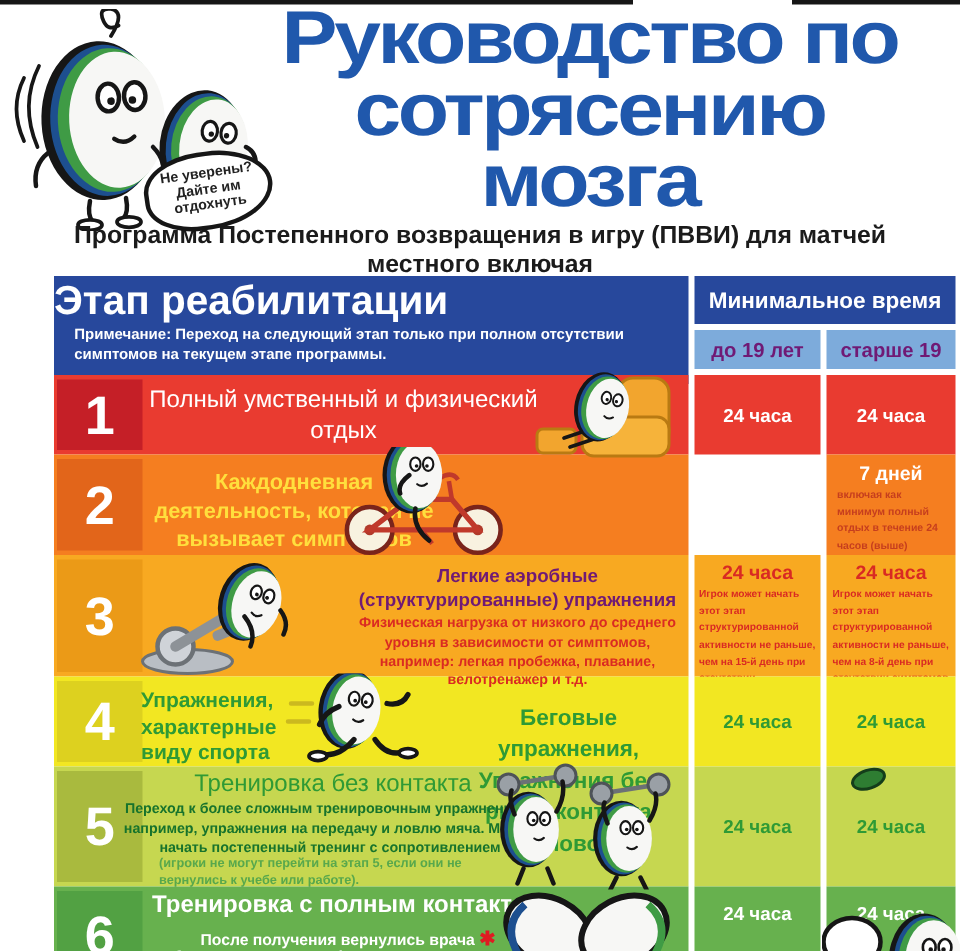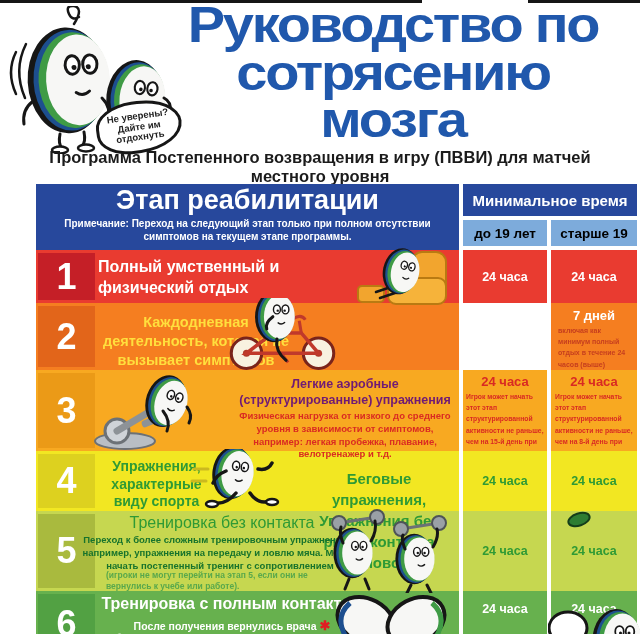--- a/index.html
+++ b/index.html
@@ -18,26 +18,26 @@
 
   
   .mascots{position:absolute;left:4px;top:6px;width:198px;height:148px}
   .bubble{position:absolute;left:96px;top:101px;width:86px;height:52px;background:#fff;
           border:3px solid #161616;border-radius:48% 52% 55% 45%;transform:rotate(-8deg);
           display:flex;flex-direction:column;align-items:center;justify-content:center;
           font-size:9.5px;font-weight:bold;color:#222;line-height:1.15;z-index:4;text-align:center}
 
   
   .gtable{position:absolute;left:36px;top:184px;width:601px;height:450px}
-  .h-left{position:absolute;left:0;top:0;width:423px;height:72px;background:#27489c;color:#fff;text-align:center}
+  .h-left{position:absolute;left:0;top:0;width:423px;height:72px;background:#27489c;color:#fff;text-align:left}
   .h-title{font-size:27px;font-weight:bold;margin-top:1px}
   .h-note{font-size:10px;font-weight:bold;width:396px;margin:1px auto 0;line-height:1.3}
   .h-time{position:absolute;left:427px;top:0;width:174px;height:32px;background:#27489c;color:#fff;
           font-weight:bold;font-size:15px;display:flex;align-items:center;justify-content:center}
-  .h-sub{position:absolute;top:36px;height:26px;background:#7dabdb;color:#000000;font-weight:bold;
+  .h-sub{position:absolute;top:36px;height:26px;background:#7dabdb;color:#701a75;font-weight:bold;
          font-size:13.5px;display:flex;align-items:center;justify-content:center}
   .h-sub1{left:427px;width:84px}.h-sub2{left:515px;width:86px}
 
   .row{position:absolute;left:0;width:601px}
   .r1{top:66px;height:53px;--bg:#e93b30;--num:#c51f27}
   .r2{top:119px;height:67px;--bg:#f57e20;--num:#e2651a}
   .r3{top:186px;height:81px;--bg:#f8a921;--num:#eb9a17}
   .r4{top:267px;height:60px;--bg:#f2e722;--num:#ddd11f}
   .r5{top:327px;height:80px;--bg:#c6d750;--num:#a9ba3e}
   .r6{top:407px;height:65px;--bg:#67b14e;--num:#52a143}
@@ -53,32 +53,32 @@
   .r1 .tt,.r6 .tt{color:#fff}
   .r2 .tt{color:#fff;font-size:13px;margin-top:5px}
   .r3 .tt{color:#d92a23;font-size:13px;margin-top:4px}
   .r4 .tt,.r5 .tt{color:#2f9a35}
   .r6 .tc{padding-top:11px}
   .tnote{font-weight:bold}
   .r2 .tnote{color:#c63e1e;font-size:7px;line-height:1.6;margin-top:2px;width:72px}
   .r3 .tnote{color:#d92a23;font-size:6.8px;line-height:1.65;margin-top:2px;width:78px}
 
   
-  .r1t{position:absolute;left:62px;top:7px;width:262px;color:#fff;font-weight:bold;font-size:16px;
-       line-height:1.3;z-index:2}
+  .r1t{position:absolute;left:62px;top:7px;width:262px;color:#fff;font-weight:normal;font-size:16px;
+       text-align:center;line-height:1.3;z-index:2}
   .r2t{position:absolute;left:56px;top:10px;width:208px;color:#ffdf3d;font-weight:bold;font-size:14.5px;
        text-align:center;line-height:1.3;z-index:2}
   .r2n{position:absolute;left:298px;top:16px;width:124px;color:#ffd94e;font-weight:bold;font-size:10.5px;
        text-align:center;line-height:1.3;z-index:2}
   .r3t{position:absolute;left:194px;top:6px;width:230px;color:#701a75;font-weight:bold;font-size:12.5px;
        text-align:center;line-height:1.3;z-index:2}
   .r3b{position:absolute;left:196px;top:40px;width:226px;color:#da2b22;font-weight:bold;font-size:9.5px;
        text-align:center;line-height:1.35;z-index:2}
   .r4t{position:absolute;left:58px;top:7px;width:125px;color:#2f9a35;font-weight:bold;font-size:14px;
-       text-align:center;line-height:1.25;z-index:2}
+       text-align:left;line-height:1.25;z-index:2}
   .r4b{position:absolute;left:266px;top:17px;width:154px;color:#2f9a35;font-weight:bold;font-size:15px;
        text-align:center;line-height:1.4;z-index:2}
   .r5t{position:absolute;left:55px;top:3px;width:262px;color:#2f9a35;font-weight:normal;font-size:16px;
        text-align:center;z-index:2}
   .r5b{position:absolute;left:36px;top:23px;width:296px;color:#17732c;font-weight:bold;font-size:9.5px;
        text-align:center;line-height:1.35;z-index:2}
   .r5s{position:absolute;left:70px;top:59px;width:226px;color:#58a84c;font-weight:bold;font-size:8.5px;
        text-align:left;line-height:1.3;z-index:2}
   .r6t{position:absolute;left:55px;top:4px;width:282px;color:#fff;font-weight:bold;font-size:16px;
        text-align:center;z-index:2}
@@ -140,21 +140,21 @@
     <span>Не уверены?</span>
     <span>Дайте им</span>
     <span>отдохнуть</span>
   </div>
 
   <div class="big-title">
     <div>Руководство по</div>
     <div>сотрясению</div>
     <div>мозга</div>
   </div>
-  <div class="subtitle">Программа Постепенного возвращения в игру (ПВВИ) для матчей местного уровня</div>
+  <div class="subtitle">Программа Постепенного возвращения в игру (ПВВИ) для матчей местного включая</div>
 
   <div class="gtable">
 
     <div class="h-left">
       <div class="h-title">Этап реабилитации</div>
       <div class="h-note">Примечание:  Переход на следующий этап только при полном отсутствии симптомов на текущем этапе программы.</div>
     </div>
     <div class="h-time">Минимальное время</div>
     <div class="h-sub h-sub1">до 19 лет</div>
     <div class="h-sub h-sub2">старше 19</div>

